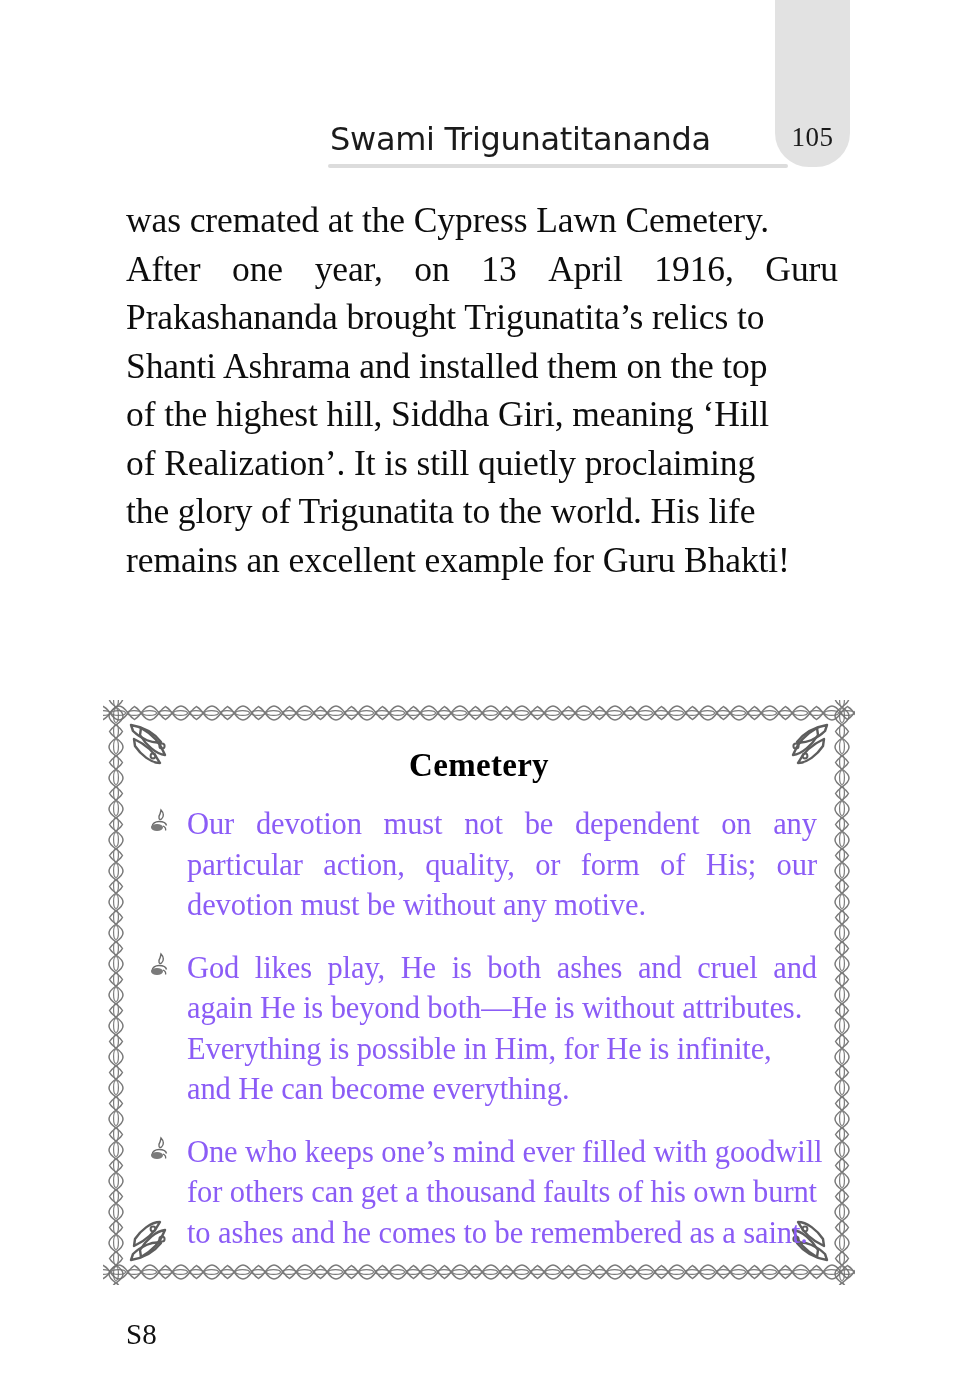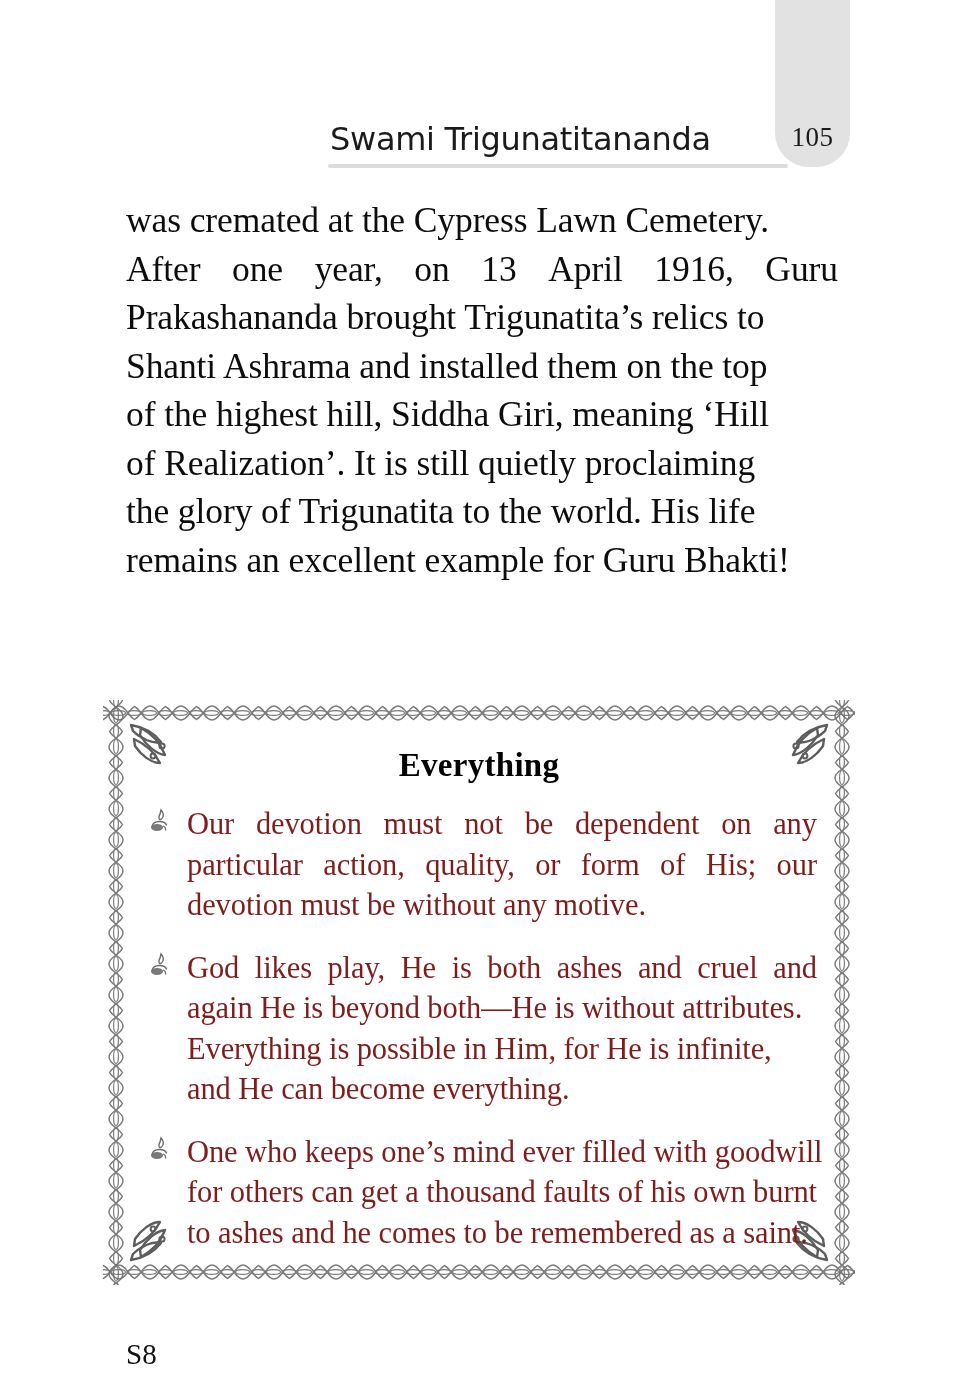--- a/index.html
+++ b/index.html
@@ -151,39 +151,38 @@
     position: absolute;
     left: 8px;
     top: 4px;
     width: 26px;
     height: 26px;
   }
   .teaching-line {
     font-family: "Liberation Serif", serif;
     font-size: 30.5px;
     line-height: 40.5px;
-    color: #7f1d1d;
+    color: #8b5cf6;
     white-space: nowrap;
     letter-spacing: -0.1px;
   }
   .teaching-line.justify {
     display: flex;
     justify-content: space-between;
     width: 630px;
   }
 
   
   #footer-mark {
     position: absolute;
     left: 126px;
     top: 1318px;
     font-family: "Liberation Serif", serif;
     font-size: 29px;
     color: #111111;
-    margin-top: 20px;
   }
 </style>
 </head>
 <body>
 
 <div id="page-header">
   <div id="page-number-tab"></div>
   <div id="running-head-title">Swami Trigunatitananda</div>
   <div id="page-number">105</div>
   <div id="header-rule"></div>
@@ -275,21 +274,21 @@
   <svg class="corner-orn" id="corner-br" viewBox="0 0 54 50">
     <g fill="none" stroke="#5d5d5d" stroke-width="2.4" stroke-linejoin="round">
       <path d="M4,3 C16,5 27,11 34,20 C26,22 14,17 6,9 Z"></path>
       <path d="M14,6 C25,12 34,22 38,33 C29,32 19,23 13,13 Z"></path>
       <path d="M7,17 C18,22 28,31 33,41 C24,41 14,33 8,24 Z"></path>
     </g>
     <circle cx="35" cy="24" r="2.6" fill="none" stroke="#5d5d5d" stroke-width="2"></circle>
     <circle cx="26" cy="34" r="2.4" fill="none" stroke="#5d5d5d" stroke-width="2"></circle>
   </svg>
 
-  <div id="teachings-heading">Everything</div>
+  <div id="teachings-heading">Cemetery</div>
 
   <div id="teachings-list">
 
     <div class="teaching-item">
       <svg class="lamp-icon" viewBox="0 0 26 26">
         <path d="M14,2 C17,5 17,9 14.5,11 C12,13 11,9 13,6 C13.5,4.5 13.8,3 14,2 Z" fill="none" stroke="#6a6a6a" stroke-width="1.4"></path>
         <path d="M5,19 C5,15.5 8.5,13.5 12,13.5 C16,13.5 19,15 19.5,17.5" fill="none" stroke="#6a6a6a" stroke-width="1.4"></path>
         <ellipse cx="10" cy="19.5" rx="6" ry="3.4" fill="#7a7a7a"></ellipse>
         <path d="M16,18 C18,19 19,21 18.5,22.5" fill="none" stroke="#6a6a6a" stroke-width="1.3"></path>
       </svg>

